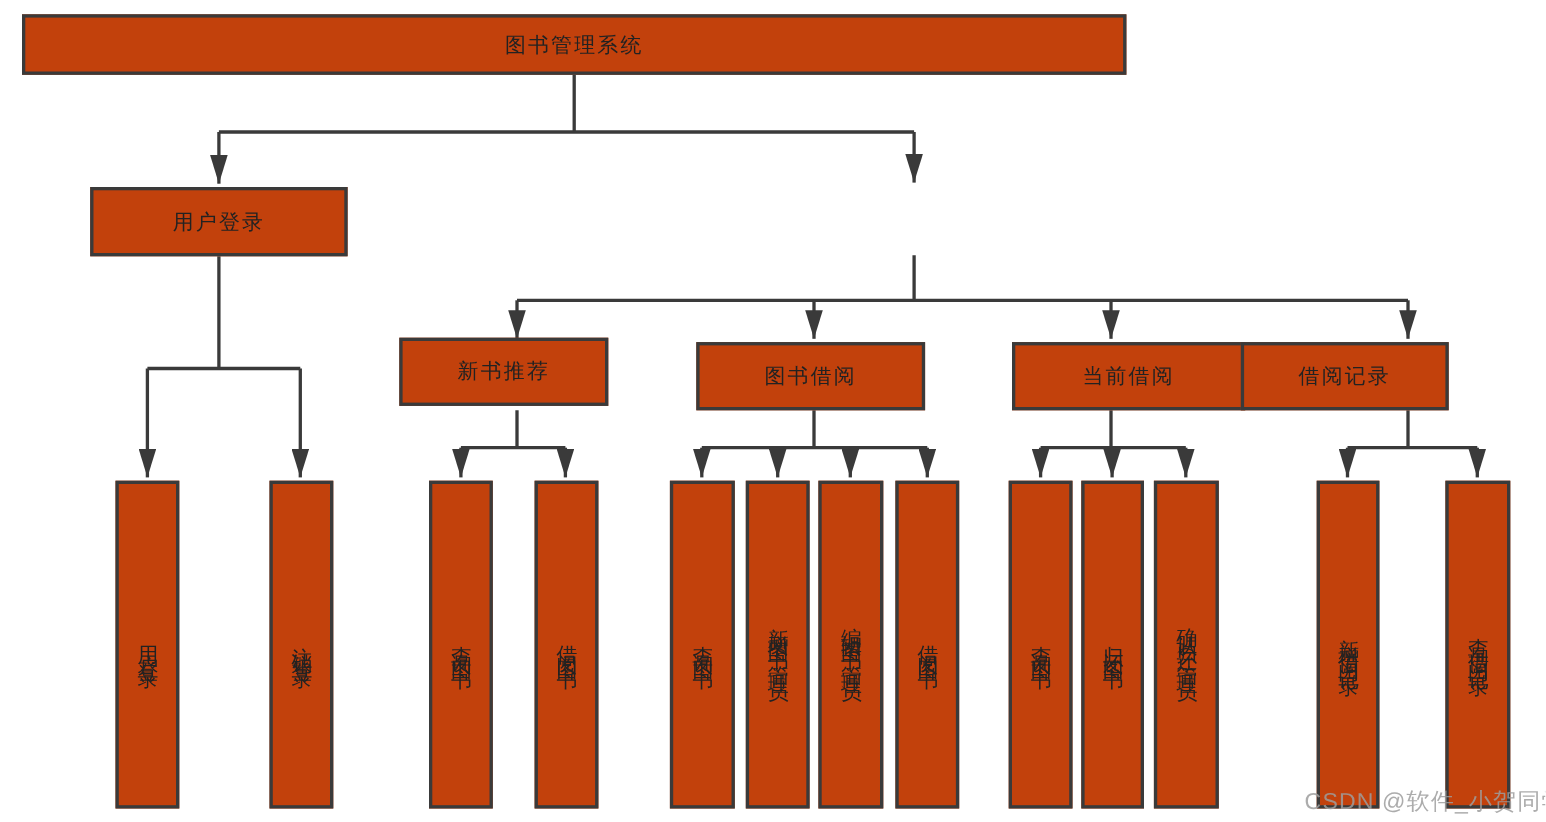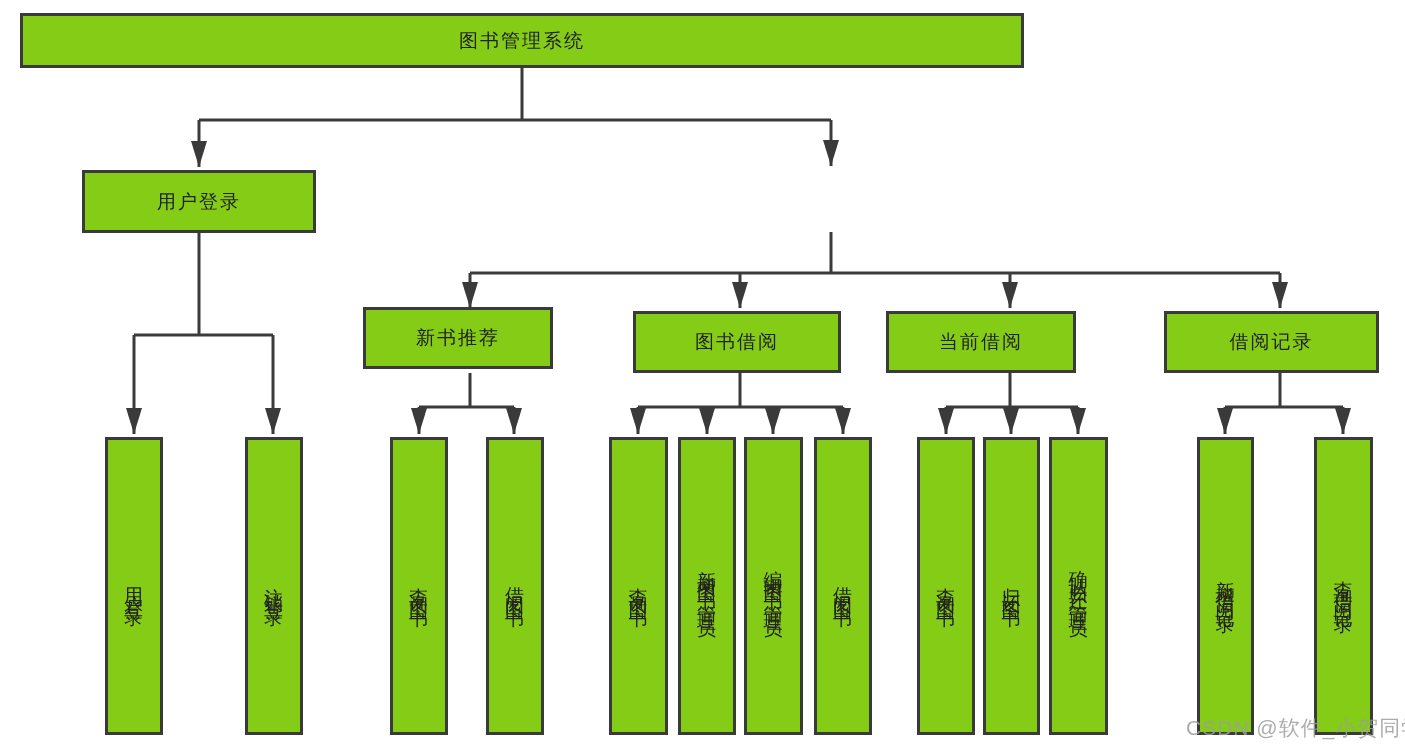--- a/index.html
+++ b/index.html
@@ -6,21 +6,21 @@
   #stage{
     position:relative;
     width:1405px;height:747px;
     background:#ffffff;
     font-family:"Liberation Sans", sans-serif;
     overflow:hidden;
   }
   #wires{position:absolute;left:0;top:0;}
   .box{
     position:absolute;
-    background:#84cc16;
+    background:#c2410c;
     border:3px solid #3a3a3a;
     box-sizing:border-box;
     display:flex;
     align-items:center;
     justify-content:center;
     color:#222222;
   }
   .box.h span{
     font-size:19px;
     letter-spacing:2px;
@@ -103,24 +103,24 @@
   <div class="box h" style="left:82px;top:170px;width:234px;height:63px">
     <span>用户登录</span>
   </div>
 
   <div class="box h" style="left:363px;top:307px;width:190px;height:62px">
     <span>新书推荐</span>
   </div>
   <div class="box h" style="left:633px;top:311px;width:208px;height:62px">
     <span>图书借阅</span>
   </div>
-  <div class="box h" style="left:886px;top:311px;width:190px;height:62px">
+  <div class="box h" style="left:920px;top:311px;width:212px;height:62px">
     <span>当前借阅</span>
   </div>
-  <div class="box h" style="left:1164px;top:311px;width:215px;height:62px">
+  <div class="box h" style="left:1128px;top:311px;width:189px;height:62px">
     <span>借阅记录</span>
   </div>
 
   <div class="box v" style="left:105px;top:437px;width:58px;height:298px">
     <span>用户登录</span>
   </div>
   <div class="box v" style="left:245px;top:437px;width:58px;height:298px">
     <span>注销登录</span>
   </div>
 

